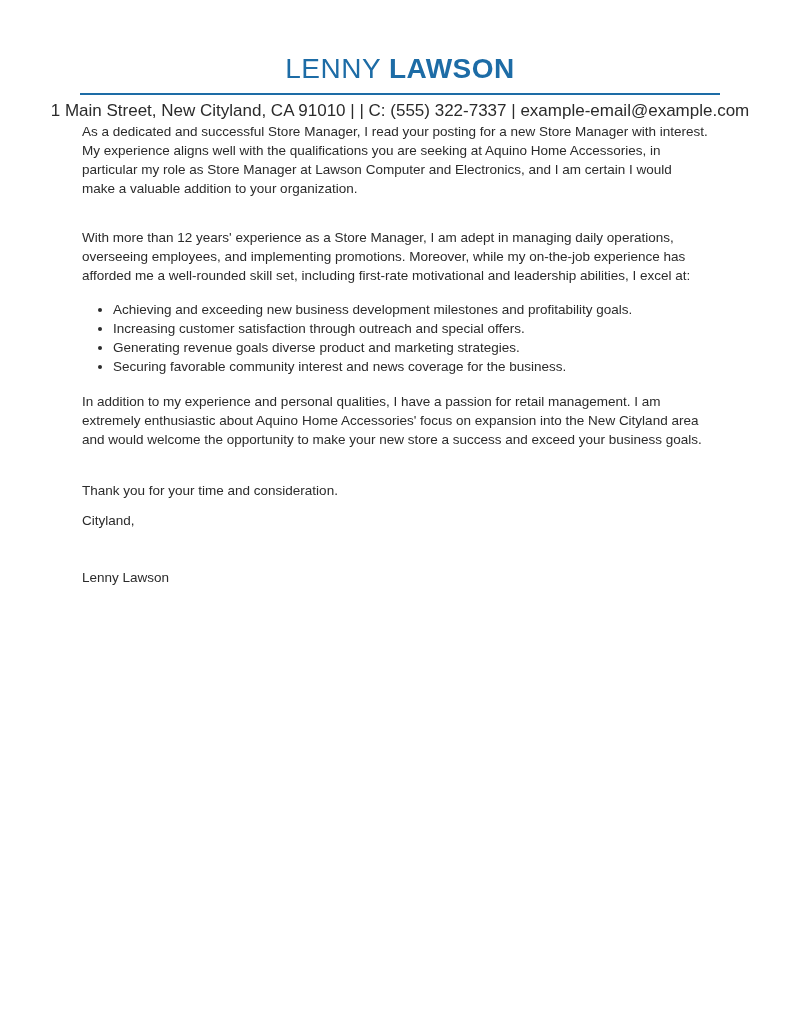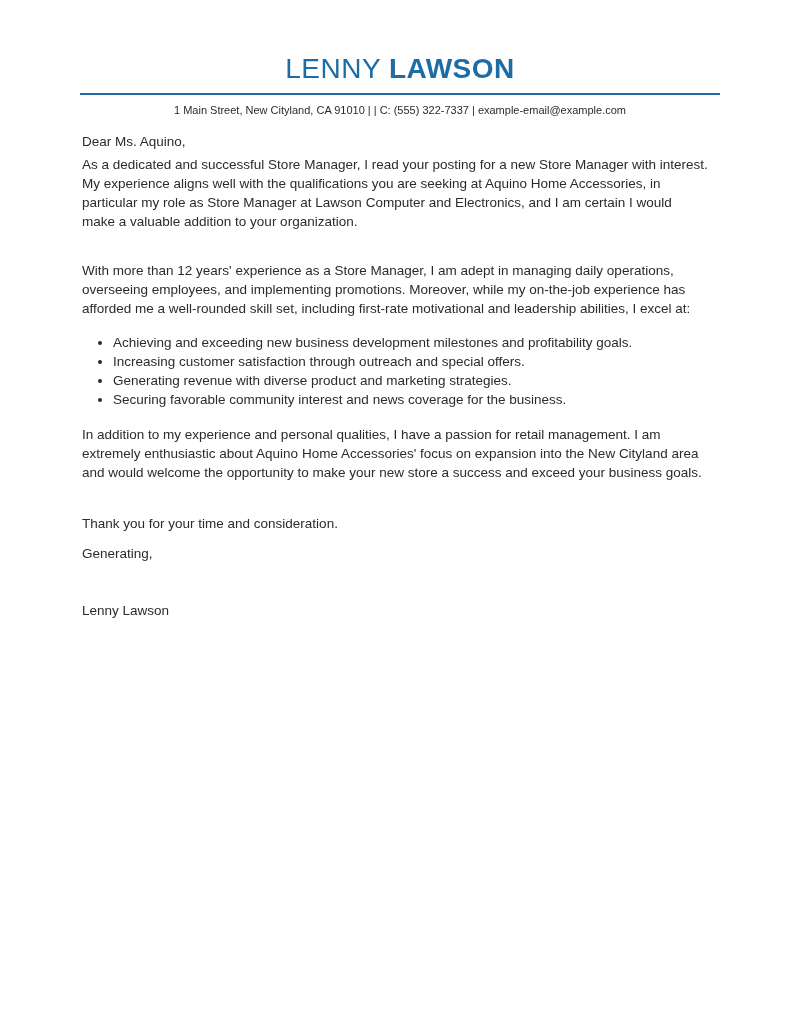--- a/index.html
+++ b/index.html
@@ -37,21 +37,21 @@
   }
   .header-rule {
     width: 640px;
     height: 2px;
     margin: 8px auto 0 auto;
     background: var(--accent, #1d6ca6);
   }
   .contact-line {
     margin-top: 8px;
     text-align: center;
-    font-size: 11px;
+    font-size: 17px;
     line-height: 15px;
     color: #2b2b2b;
   }
   
   .letter-body {
     width: 626px;
     margin-left: 82px;
     font-size: 13.5px;
     line-height: 19px;
   }
@@ -79,37 +79,36 @@
 <div class="page">
 
   <header>
     <h1 class="name-title"><span class="first-name">LENNY</span> <span class="last-name">LAWSON</span></h1>
     <div class="header-rule"></div>
     <div class="contact-line">1 Main Street, New Cityland, CA 91010 | | C: (555) 322-7337 | example-email@example.com</div>
   </header>
 
   <main class="letter-body">
 
-    <p class="salutation">Dear Ms. Aquino,</p>
 
     <p class="para-1">As a dedicated and successful Store Manager, I read your posting for a new Store Manager with interest. My experience aligns well with the qualifications you are seeking at Aquino Home Accessories, in particular my role as Store Manager at Lawson Computer and Electronics, and I am certain I would make a valuable addition to your organization.</p>
 
     <p class="para-2">With more than 12 years' experience as a Store Manager, I am adept in managing daily operations, overseeing employees, and implementing promotions. Moreover, while my on-the-job experience has afforded me a well-rounded skill set, including first-rate motivational and leadership abilities, I excel at:</p>
 
     <ul class="bullet-list">
       <li>Achieving and exceeding new business development milestones and profitability goals.</li>
       <li>Increasing customer satisfaction through outreach and special offers.</li>
-      <li>Generating revenue with diverse product and marketing strategies.</li>
+      <li>Generating revenue goals diverse product and marketing strategies.</li>
       <li>Securing favorable community interest and news coverage for the business.</li>
     </ul>
 
     <p class="para-3">In addition to my experience and personal qualities, I have a passion for retail management. I am extremely enthusiastic about Aquino Home Accessories' focus on expansion into the New Cityland area and would welcome the opportunity to make your new store a success and exceed your business goals.</p>
 
 
     <p class="thanks-line">Thank you for your time and consideration.</p>
 
-    <p class="closing-line">Generating,</p>
+    <p class="closing-line">Cityland,</p>
 
     <p class="signature-name">Lenny Lawson</p>
 
   </main>
 
 </div>
 
 </body></html>

